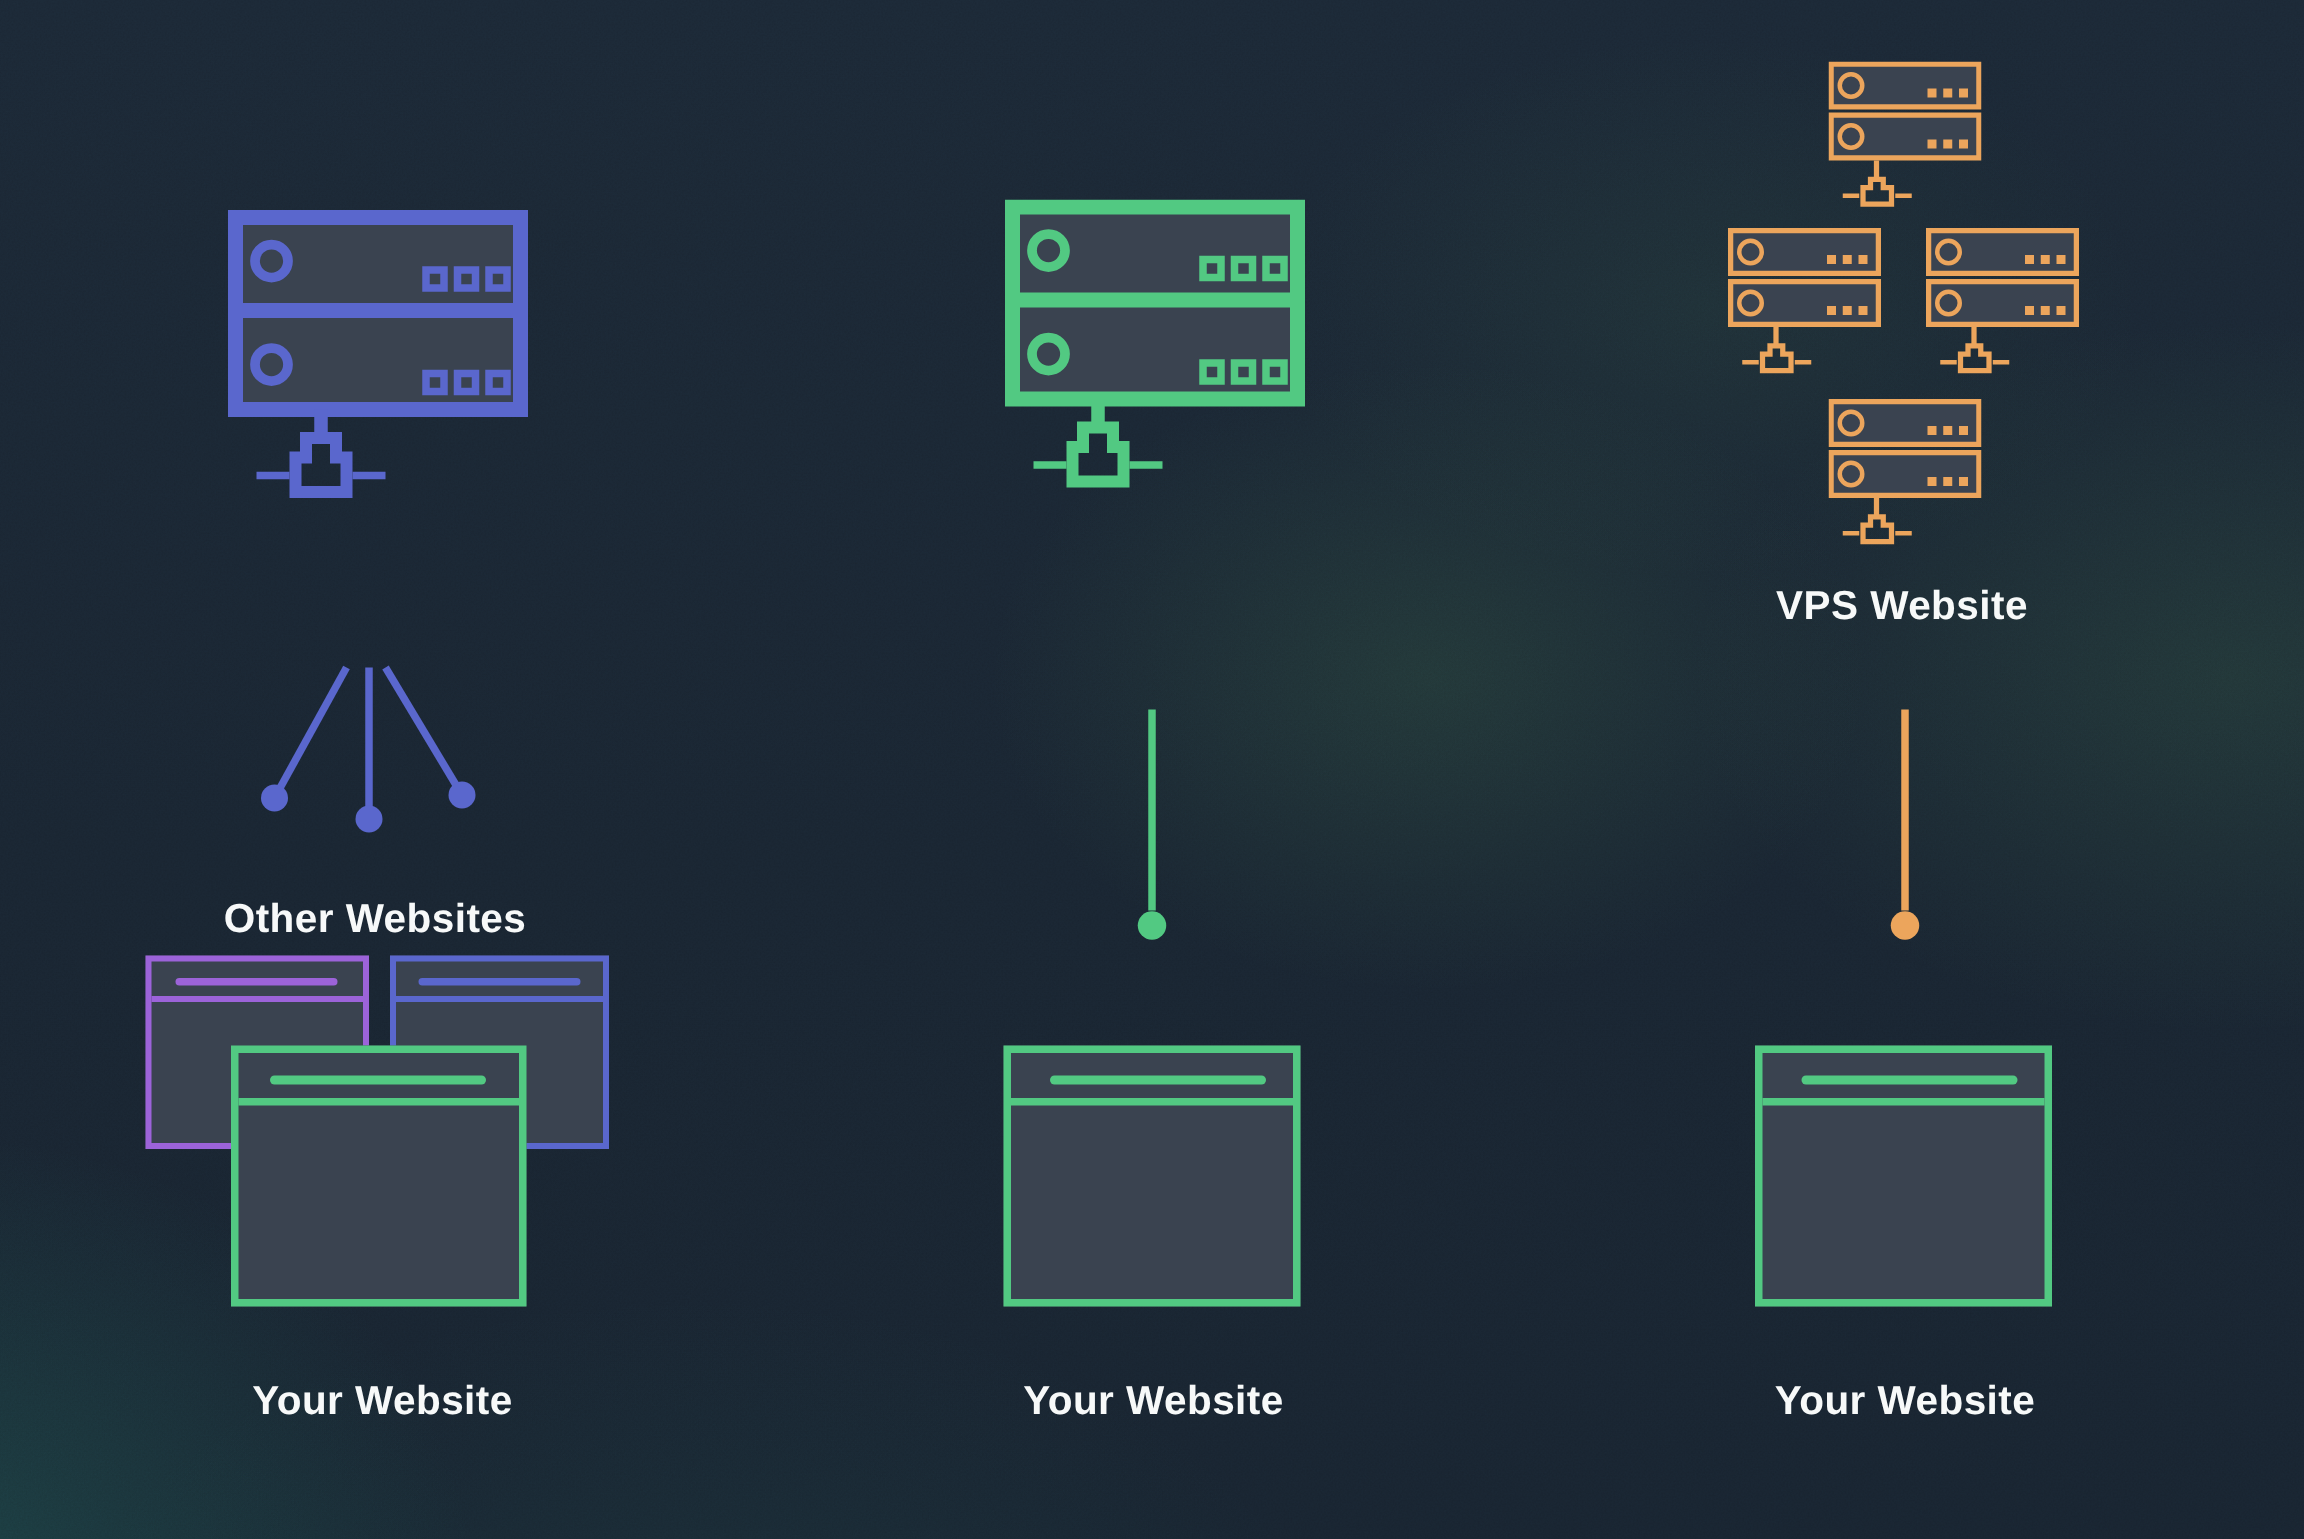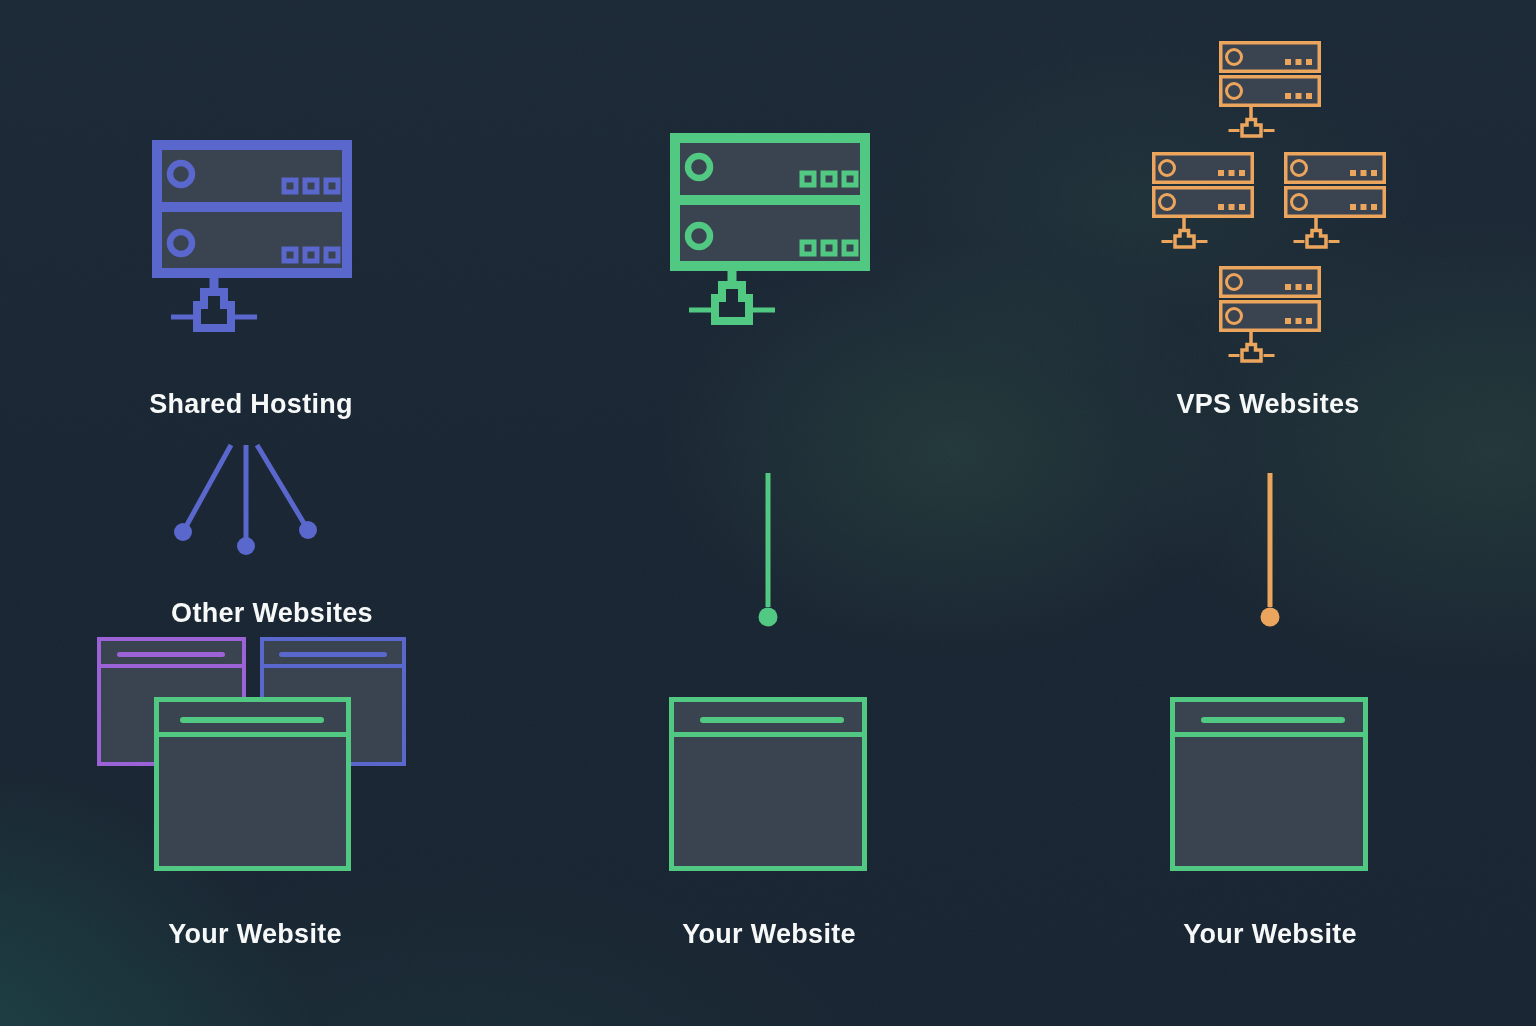--- a/index.html
+++ b/index.html
@@ -111,34 +111,33 @@
         </g>
       </g>
     </defs>
   </svg>
 
   
   <svg class="abs" style="left:152px; top:140px; color:#5a67cd" width="200" height="194" viewBox="0 0 200 194">
     <use href="#server-lg"></use>
   </svg>
 
-  <div class="label" style="left:251px; top:404px">Shared Hosting</div>
 
   <svg class="abs" style="left:165px; top:436px" width="170" height="125" viewBox="0 0 170 125">
     <g stroke="#5a67cd" stroke-width="5" fill="#5a67cd">
       <line x1="66" y1="9" x2="18" y2="96"></line>
       <line x1="81" y1="9" x2="81" y2="110"></line>
       <line x1="92" y1="9" x2="143" y2="94"></line>
       <circle cx="18" cy="96" r="9" stroke="none"></circle>
       <circle cx="81" cy="110" r="9" stroke="none"></circle>
       <circle cx="143" cy="94" r="9" stroke="none"></circle>
     </g>
   </svg>
 
-  <div class="label" style="left:272px; top:613px">Other Websites</div>
+  <div class="label" style="left:250px; top:613px">Other Websites</div>
 
   <div class="window win-sm violet" style="left:97px; top:637px; width:149px; height:129px">
     <div class="titlebar">
       <div class="addr"></div>
     </div>
   </div>
 
   <div class="window win-sm indigo" style="left:260px; top:637px; width:146px; height:129px">
     <div class="titlebar">
       <div class="addr" style="left:15px"></div>
@@ -179,21 +178,21 @@
   <svg class="abs" style="left:1152px; top:152px; color:#eca55c" width="102" height="98" viewBox="0 0 102 98">
     <use href="#server-sm"></use>
   </svg>
   <svg class="abs" style="left:1284px; top:152px; color:#eca55c" width="102" height="98" viewBox="0 0 102 98">
     <use href="#server-sm"></use>
   </svg>
   <svg class="abs" style="left:1219px; top:266px; color:#eca55c" width="102" height="98" viewBox="0 0 102 98">
     <use href="#server-sm"></use>
   </svg>
 
-  <div class="label" style="left:1268px; top:404px">VPS Websites</div>
+  <div class="label" style="left:1268px; top:404px">VPS Website</div>
 
   <svg class="abs" style="left:1251px; top:468px" width="38" height="162" viewBox="0 0 38 162">
     <line x1="19" y1="5" x2="19" y2="139" stroke="#eca55c" stroke-width="5"></line>
     <circle cx="19" cy="149" r="9.5" fill="#eca55c"></circle>
   </svg>
 
   <div class="window win-lg green" style="left:1170px; top:697px; width:198px; height:174px">
     <div class="titlebar">
       <div class="addr" style="left:26px"></div>
     </div>

